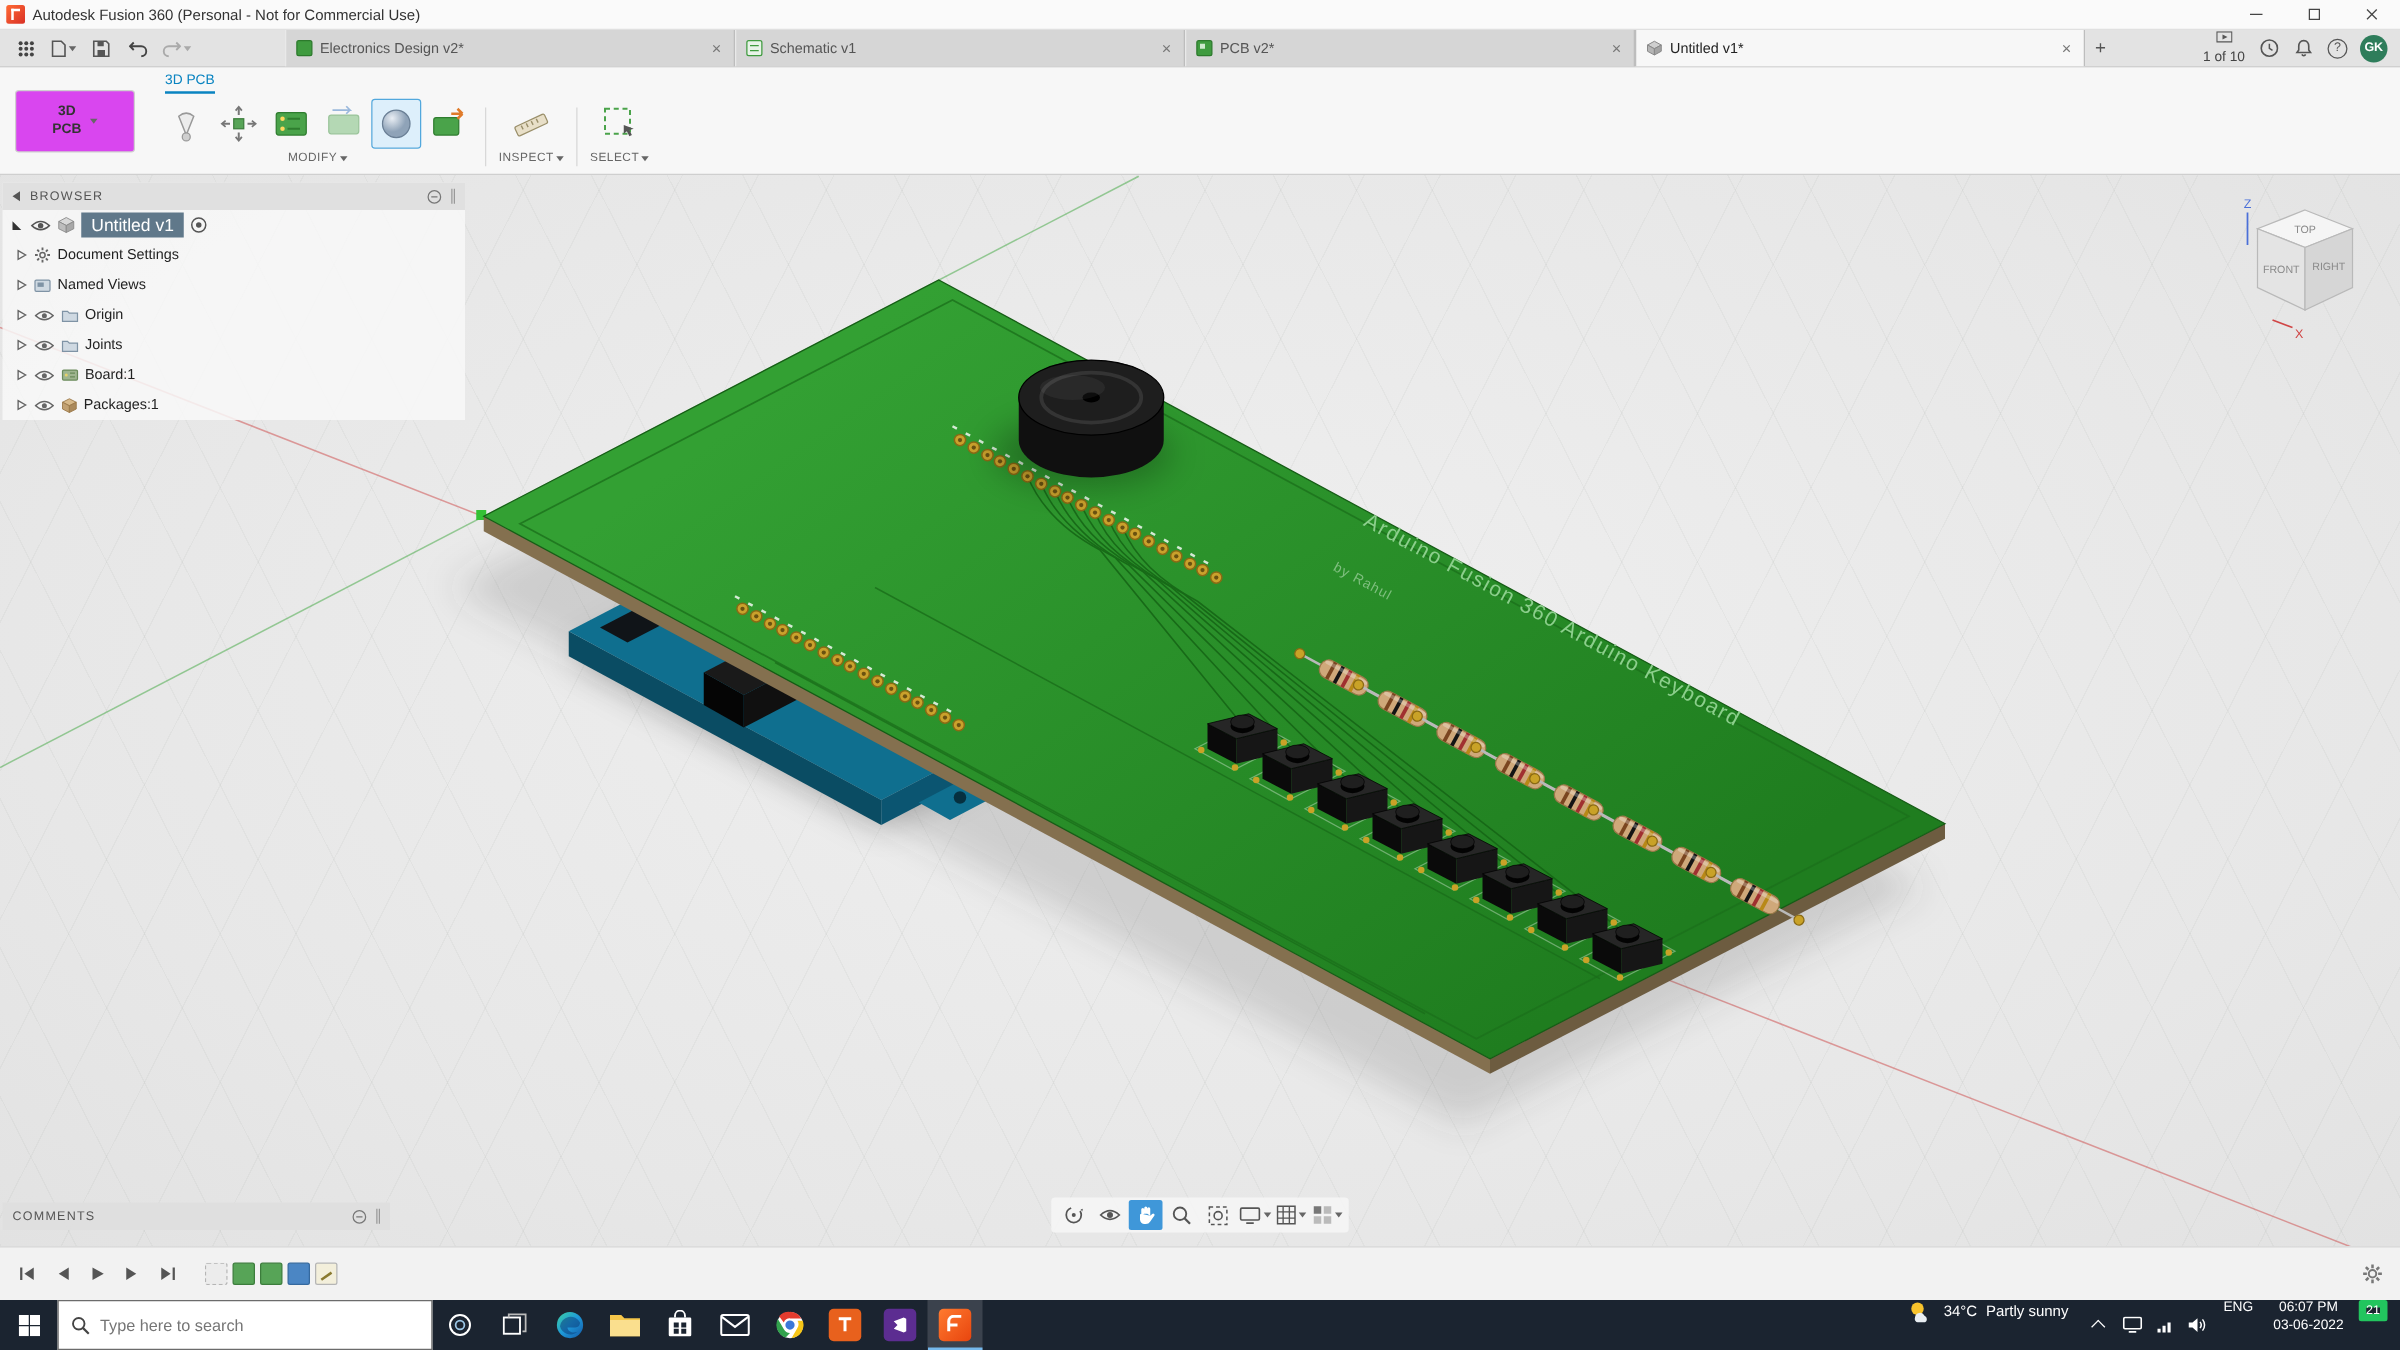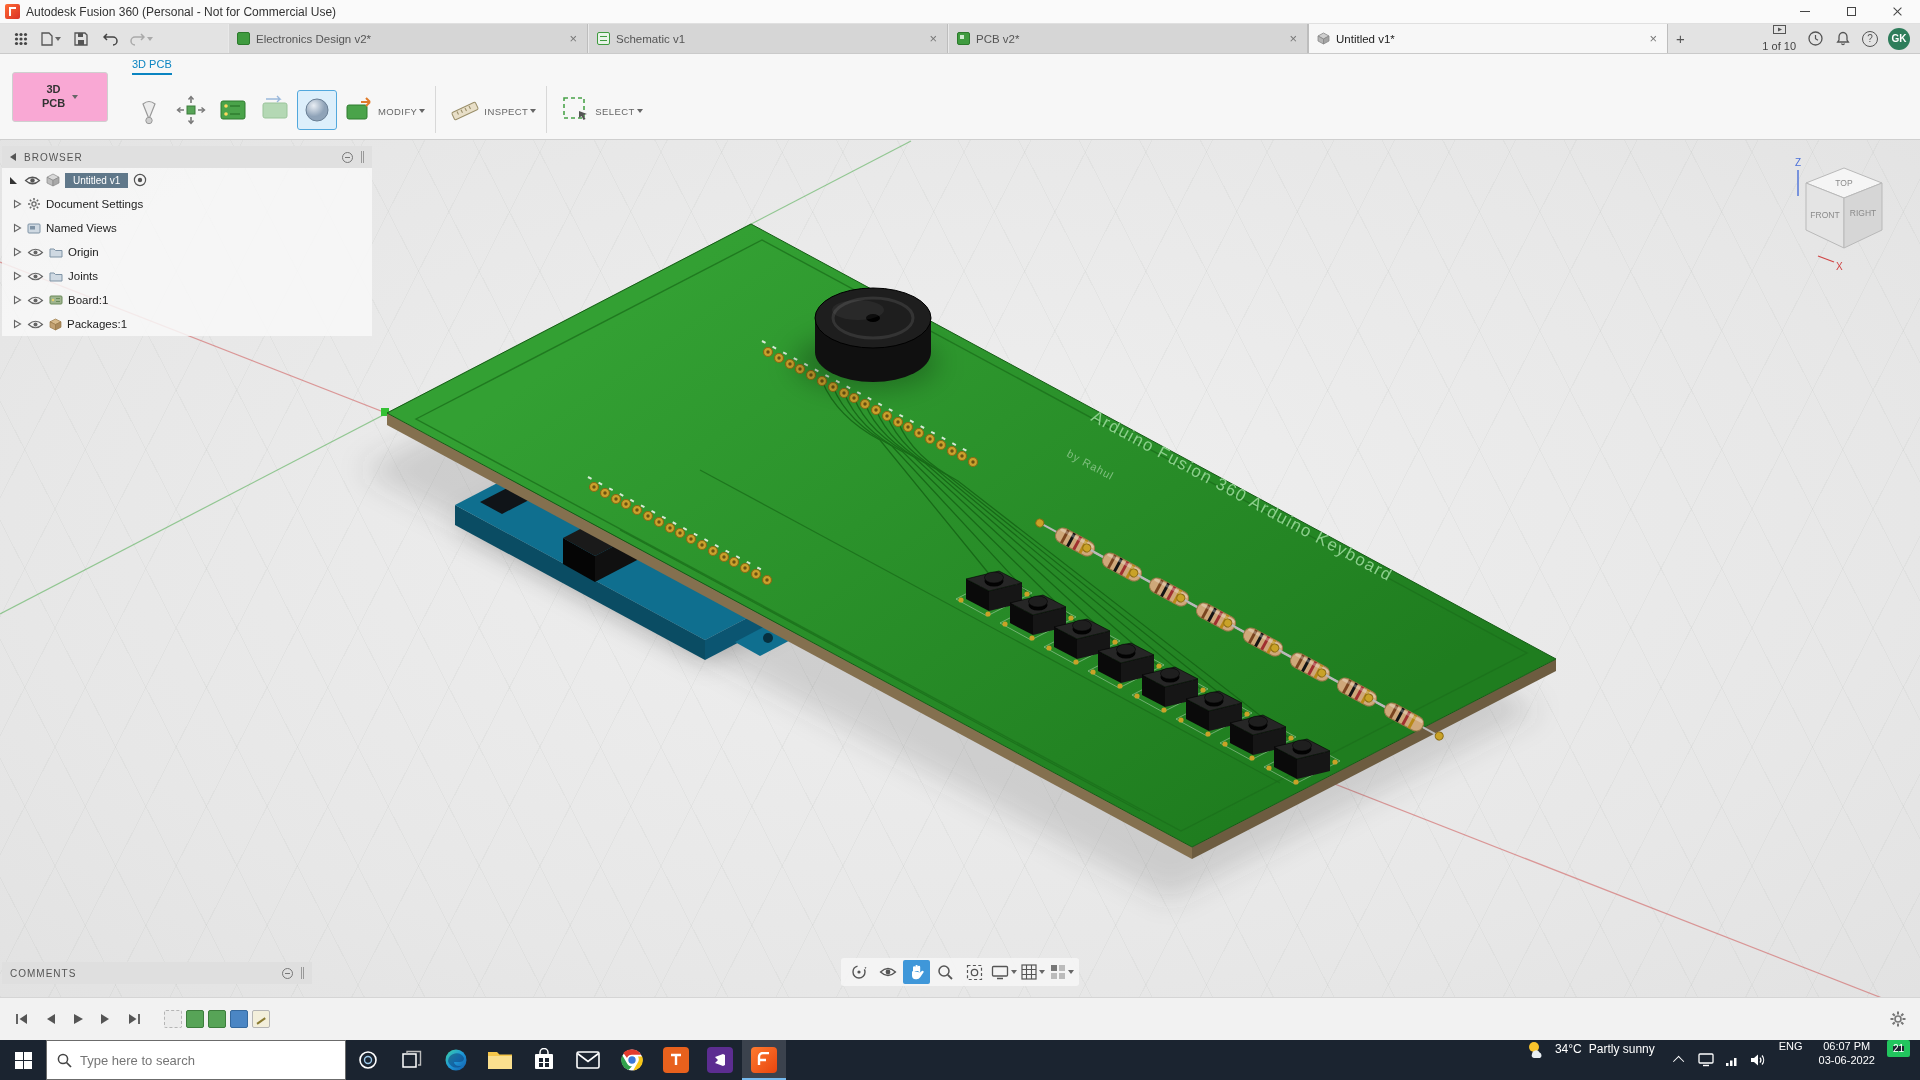--- a/index.html
+++ b/index.html
@@ -44,27 +44,27 @@
   .tab-right { margin-left:auto; display:flex; align-items:center; gap:10px; padding:0 10px; }
   .counter { font-size:11px; color:#444; display:flex; align-items:center; gap:4px;flex-direction:column; }
   .round-ic { width:18px; height:18px; display:flex; align-items:center; justify-content:center; }
   .help-circle { width:16px; height:16px; border:1.4px solid #555; border-radius:50%; font-size:10px; color:#555; display:flex; align-items:center; justify-content:center; }
   .avatar { width:22px; height:22px; border-radius:50%; background:#2e7d5b; color:#fff; font-size:10px; font-weight:bold; display:flex; align-items:center; justify-content:center; }
   .add-tab { font-size:15px; color:#555; padding:0 8px; display:flex; align-items:center; }
 
   
   .ribbon { position:absolute; top:54px; left:0; right:0; height:86px; background:#f7f7f7;
             border-bottom:1px solid #cfcfcf; display:flex; }
-  .workspace { margin:18px 14px 0 12px; width:96px; height:50px; background:#f9a8d4; border:1px solid #cfcfcf;
+  .workspace { margin:18px 14px 0 12px; width:96px; height:50px; background:#d946ef; border:1px solid #cfcfcf;
                border-radius:3px; display:flex; align-items:center; justify-content:center; gap:5px; }
   .workspace .ws-text { font-size:11px; color:#333; text-align:center; line-height:1.25; font-weight:bold; }
   .panel { position:relative; display:flex; padding-top:26px; }
   .ribbon-tab { position:absolute; left:10px; top:4px; font-size:11px; color:#0a84c1; padding-bottom:3px;
                 border-bottom:2px solid #0a84c1; }
-  .tool-group { display:flex; flex-direction:row; align-items:center; padding:0 8px; }
+  .tool-group { display:flex; flex-direction:column; align-items:center; padding:0 8px; }
   .tool-icons { display:flex; gap:4px; }
   .tool { width:38px; height:38px; display:flex; align-items:center; justify-content:center; border-radius:2px; }
   .tool.selected { background:#ddeffb; outline:1px solid #52a8dd; }
   .group-label { margin-top:3px; font-size:9.5px; color:#666; letter-spacing:.4px; display:flex; align-items:center; }
   .v-sep { width:1px; background:#d8d8d8; margin:6px 2px; }
 
   
   .canvas { position:absolute; top:140px; left:0; right:0; height:857px;
       background:
         repeating-linear-gradient(63deg,  rgba(110,120,110,.06) 0 1px, transparent 1px 54px),
@@ -77,21 +77,21 @@
   .browser { position:absolute; left:2px; top:6px; width:370px; background:rgba(248,248,248,.85); }
   .p-header { height:22px; background:rgba(222,222,222,.95); display:flex; align-items:center; padding:0 8px; gap:8px; }
   .p-title { font-size:10px; letter-spacing:1px; color:#555; flex:1; }
   .tri-left { width:0; height:0; border-top:4px solid transparent; border-bottom:4px solid transparent; border-right:6px solid #555; }
   .dot-ctl { width:11px; height:11px; border:1.4px solid #777; border-radius:50%; position:relative; }
   .dot-ctl::after { content:""; position:absolute; left:2px; right:2px; top:4px; height:1.4px; background:#777; }
   .grip { width:3px; height:12px; border-left:1px solid #999; border-right:1px solid #999; }
   .b-row { height:24px; display:flex; align-items:center; gap:5px; padding-left:8px; font-size:11.5px; color:#222; }
   .b-row.child { padding-left:10px; }
   .b-exp svg, .b-eye svg, .b-ic svg { display:block; }
-  .root-label { background:#60788a; color:#fff; padding:2px 8px; font-size:10px; }
+  .root-label { background:#60788a; color:#fff; padding:2px 8px; font-size:14px; }
   .tri-solid { width:0; height:0; border-left:7px solid #333; border-top:7px solid transparent; margin-right:2px; }
 
   
   .comments { position:absolute; left:2px; bottom:13px; width:310px; }
 
   
   .navbar { position:absolute; left:50%; transform:translateX(-50%); bottom:11px; display:flex; gap:2px;
             background:rgba(245,245,245,.9); padding:2px 4px; border-radius:3px; align-items:center; }
   .nav-btn { width:27px; height:24px; display:flex; align-items:center; justify-content:center; border-radius:2px; }
   .nav-btn.active { background:#3f97d9; }

